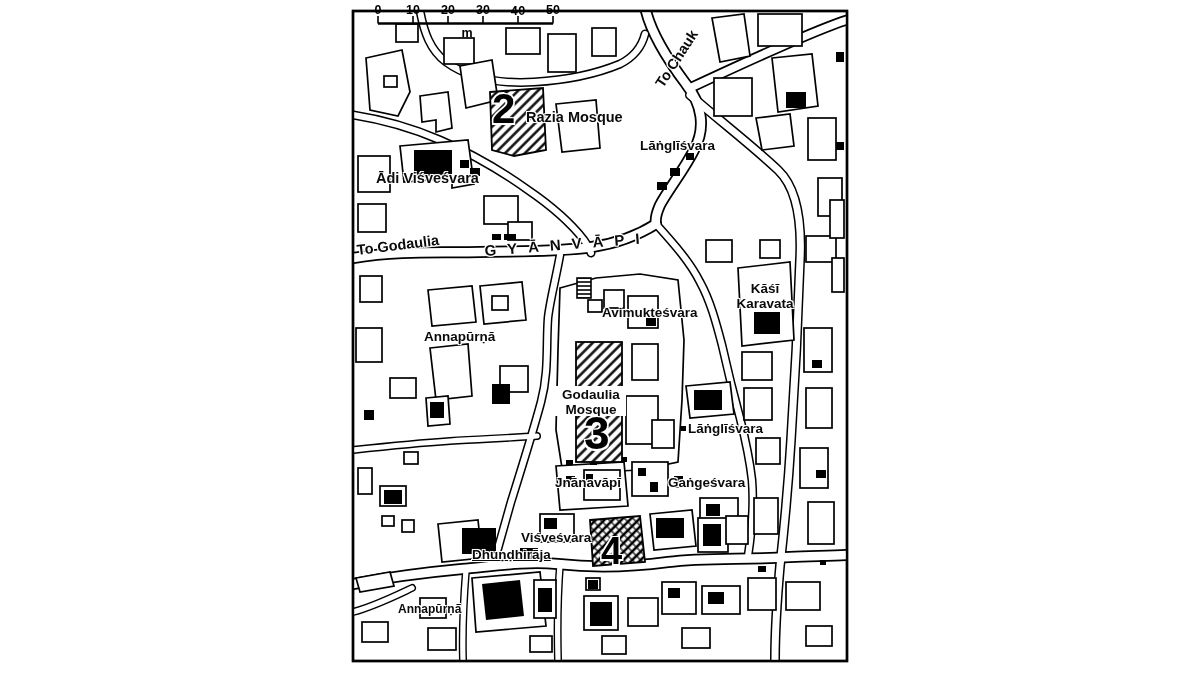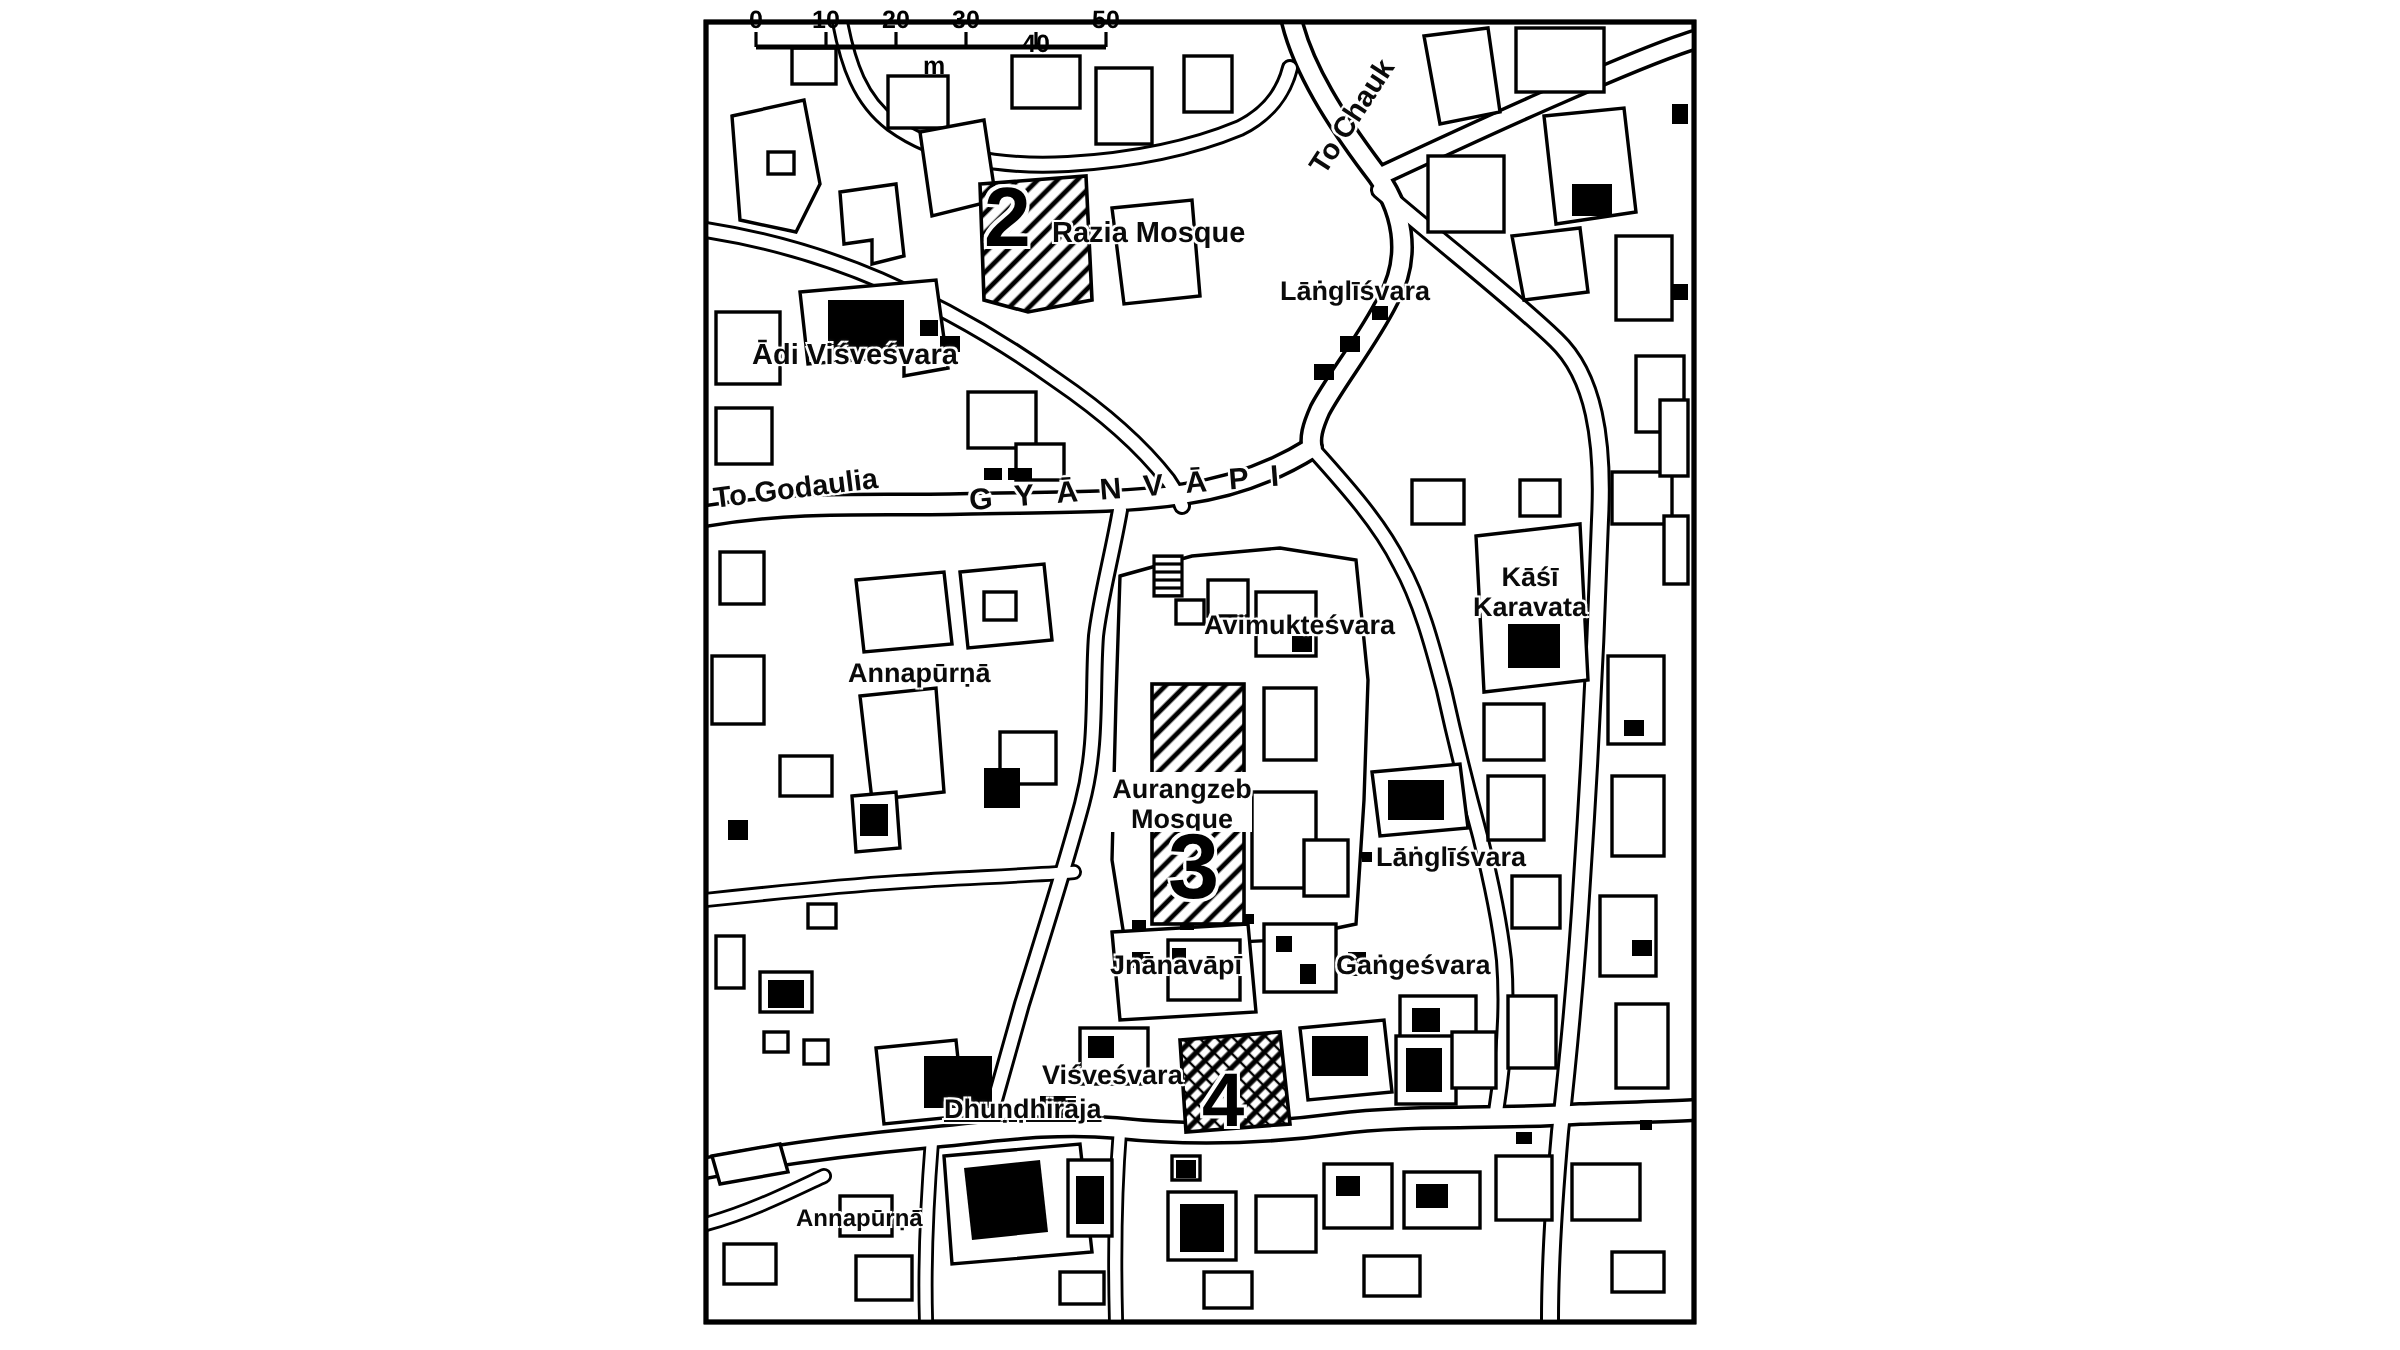--- a/index.html
+++ b/index.html
@@ -246,32 +246,32 @@
     <line x1="483" y1="16" x2="483" y2="23.5" stroke-width="1.6"></line>
     <line x1="518" y1="16" x2="518" y2="23.5" stroke-width="1.6"></line>
     <line x1="553" y1="16" x2="553" y2="23.5" stroke-width="1.6"></line>
   </g>
 </svg>
 
 <span class="tick-num" style="left:363px;top:3px;">0</span>
 <span class="tick-num" style="left:398px;top:3px;">10</span>
 <span class="tick-num" style="left:433px;top:3px;">20</span>
 <span class="tick-num" style="left:468px;top:3px;">30</span>
-<span class="tick-num" style="left:503px;top:15px;">40</span>
+<span class="tick-num" style="left:503px;top:5px;font-family:Liberation Mono, monospace;">40</span>
 <span class="tick-num" style="left:538px;top:3px;">50</span>
 <span class="tick-num" style="left:452px;top:26px;">m</span>
 
 <div class="lbl rot" style="left:653px;top:82px;font-size:14.5px;transform:rotate(-57deg);">To Chauk</div>
 <div class="lbl rot" style="left:356px;top:243px;font-size:14.5px;transform:rotate(-7deg);">To Godaulia</div>
 <div class="lbl rot" style="left:484px;top:243px;font-size:15px;letter-spacing:11px;transform:rotate(-4.5deg);">GYĀNVĀPI</div>
 
 <div class="num" style="left:492px;top:88px;font-size:42px;">2</div>
 <div class="lbl" style="left:526px;top:110px;font-size:14.5px;text-align:center;">Razia Mosque</div>
 <div class="lbl center" style="left:548px;top:388px;width:86px;white-space:normal;">
-  <div>Aurangzeb</div>
+  <div>Godaulia</div>
   <div>Mosque</div>
 </div>
 <div class="num" style="left:584px;top:410px;font-size:46px;">3</div>
 <div class="num" style="left:601px;top:532px;font-size:38px;">4</div>
 
 <div class="lbl" style="left:640px;top:139px;">Lāṅglīśvara</div>
 <div class="lbl" style="left:376px;top:171px;font-size:14.5px;text-align:right;">Ādi Viśveśvara</div>
 <div class="lbl" style="left:602px;top:306px;">Avimukteśvara</div>
 <div class="lbl center" style="left:727px;top:282px;width:76px;white-space:normal;">
   <div>Kāśī</div>

